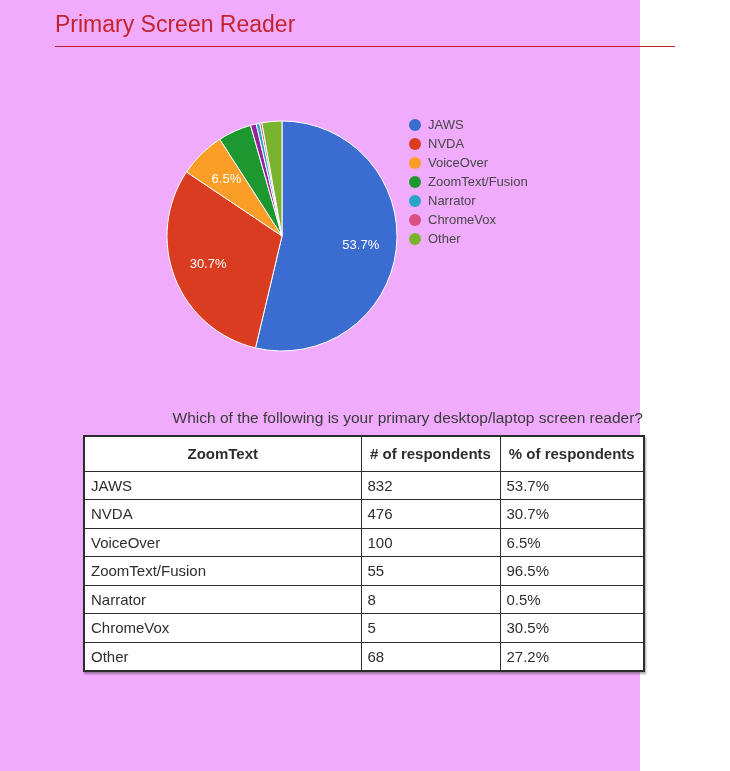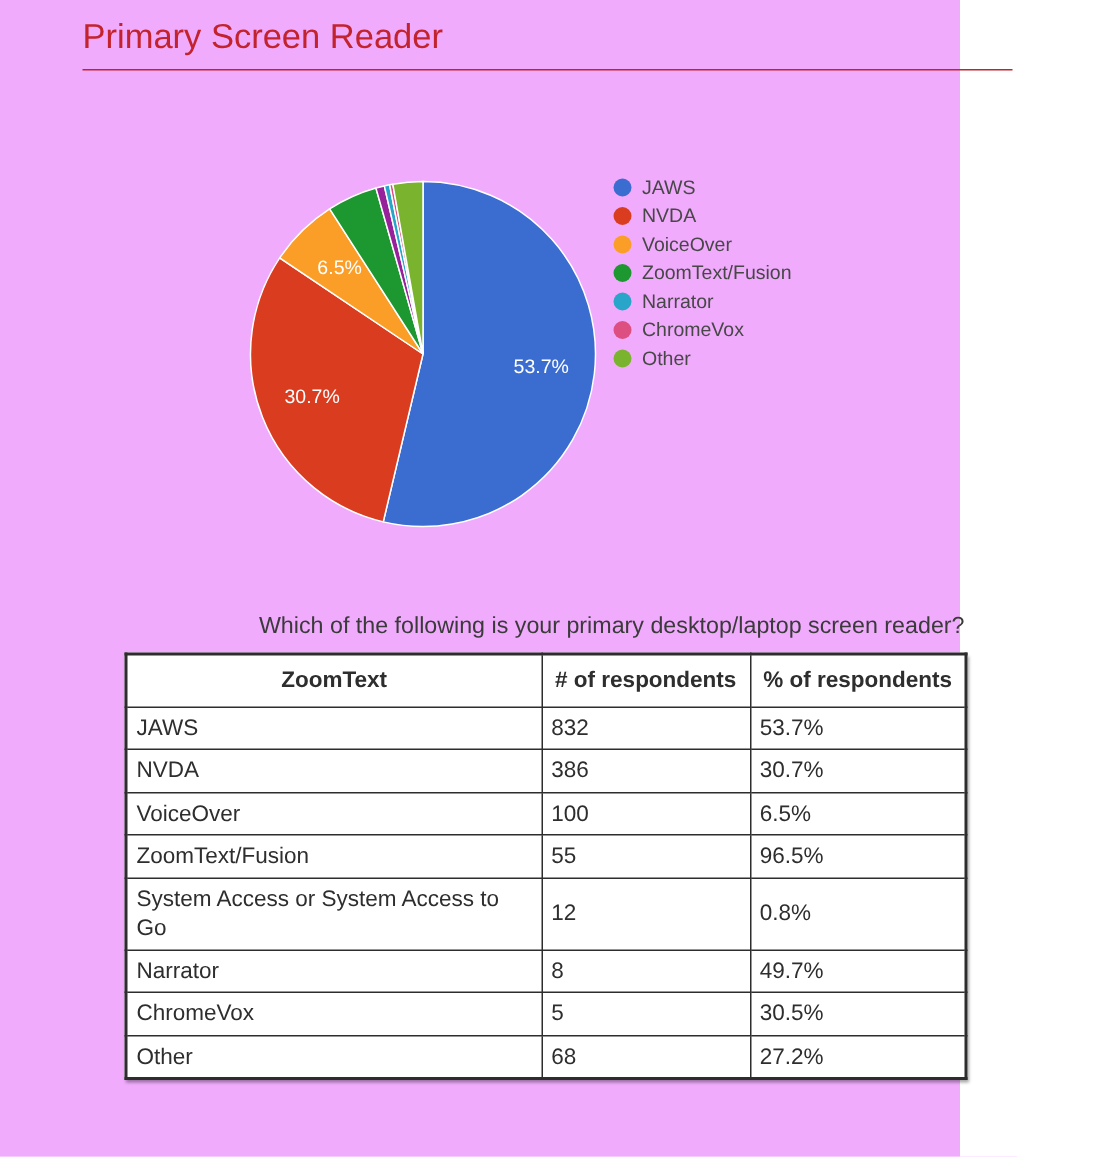--- a/index.html
+++ b/index.html
@@ -139,42 +139,37 @@
           </tr>
         </thead>
       <tbody>
           <tr>
             <td>JAWS</td>
             <td>832</td>
             <td>53.7%</td>
           </tr>
           <tr>
             <td>NVDA</td>
-            <td>386</td>
+            <td>476</td>
             <td>30.7%</td>
           </tr>
           <tr>
             <td>VoiceOver</td>
             <td>100</td>
             <td>6.5%</td>
           </tr>
           <tr>
             <td>ZoomText/Fusion</td>
             <td>55</td>
             <td>96.5%</td>
           </tr>
           <tr>
-            <td>System Access or System Access to Go</td>
-            <td>12</td>
-            <td>0.8%</td>
-          </tr>
-          <tr>
             <td>Narrator</td>
             <td>8</td>
-            <td>49.7%</td>
+            <td>0.5%</td>
           </tr>
           <tr>
             <td>ChromeVox</td>
             <td>5</td>
             <td>30.5%</td>
           </tr>
           <tr>
             <td>Other</td>
             <td>68</td>
             <td>27.2%</td>

